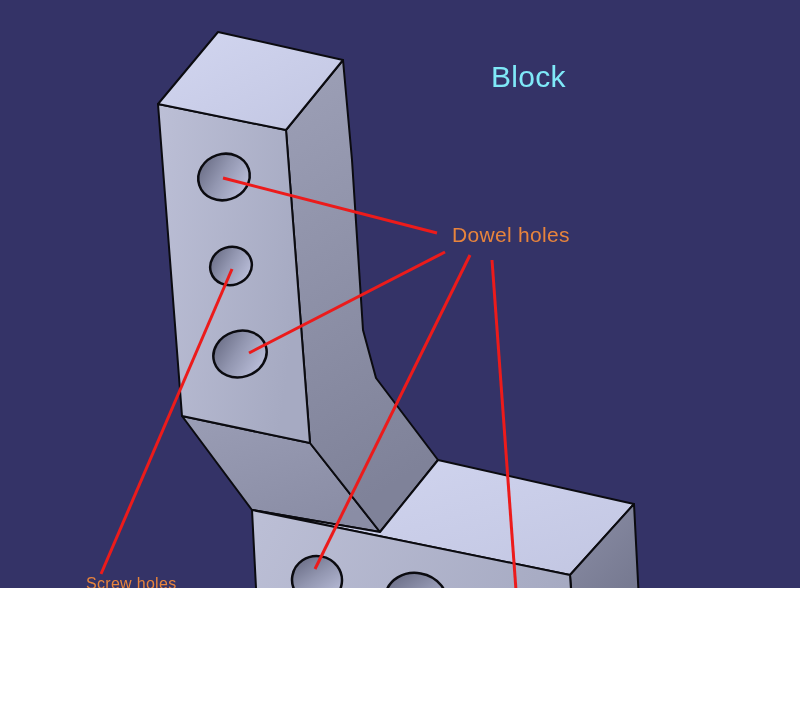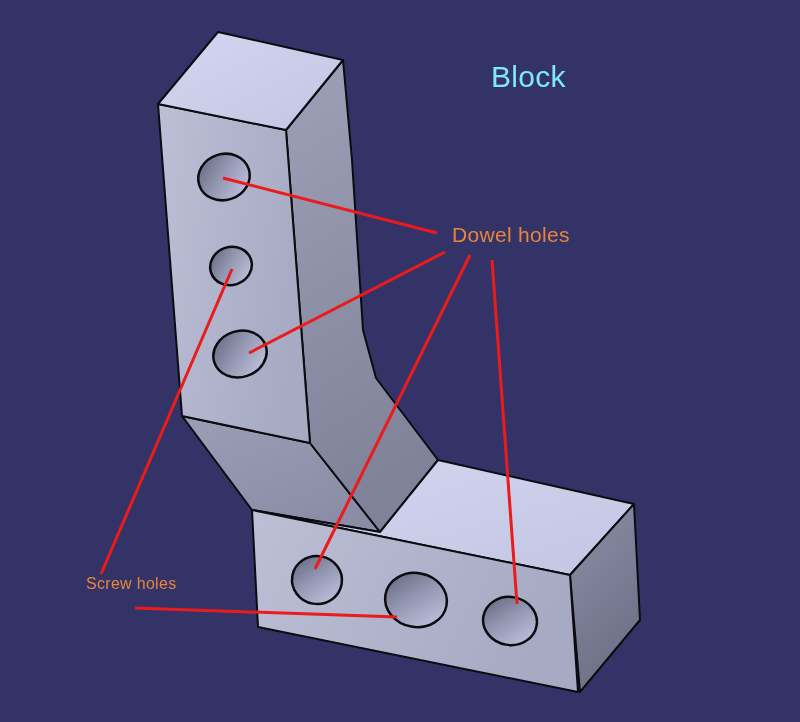--- a/index.html
+++ b/index.html
@@ -1,19 +1,19 @@
 <!DOCTYPE html>
 <html><head>
 <meta charset="utf-8">
 <style>
   html,body{margin:0;padding:0;}
   body{font-family:"Liberation Sans",sans-serif;}
   .viewport{
     position:relative;
-    width:800px;height:722px;
+    width:800px;height:588px;
     overflow:hidden;
   }
   .viewport svg{position:absolute;left:0;top:0;}
   .annotation{
     position:absolute;
     white-space:nowrap;
     user-select:none;
     letter-spacing:0.3px;
   }
   .annotation.title{

